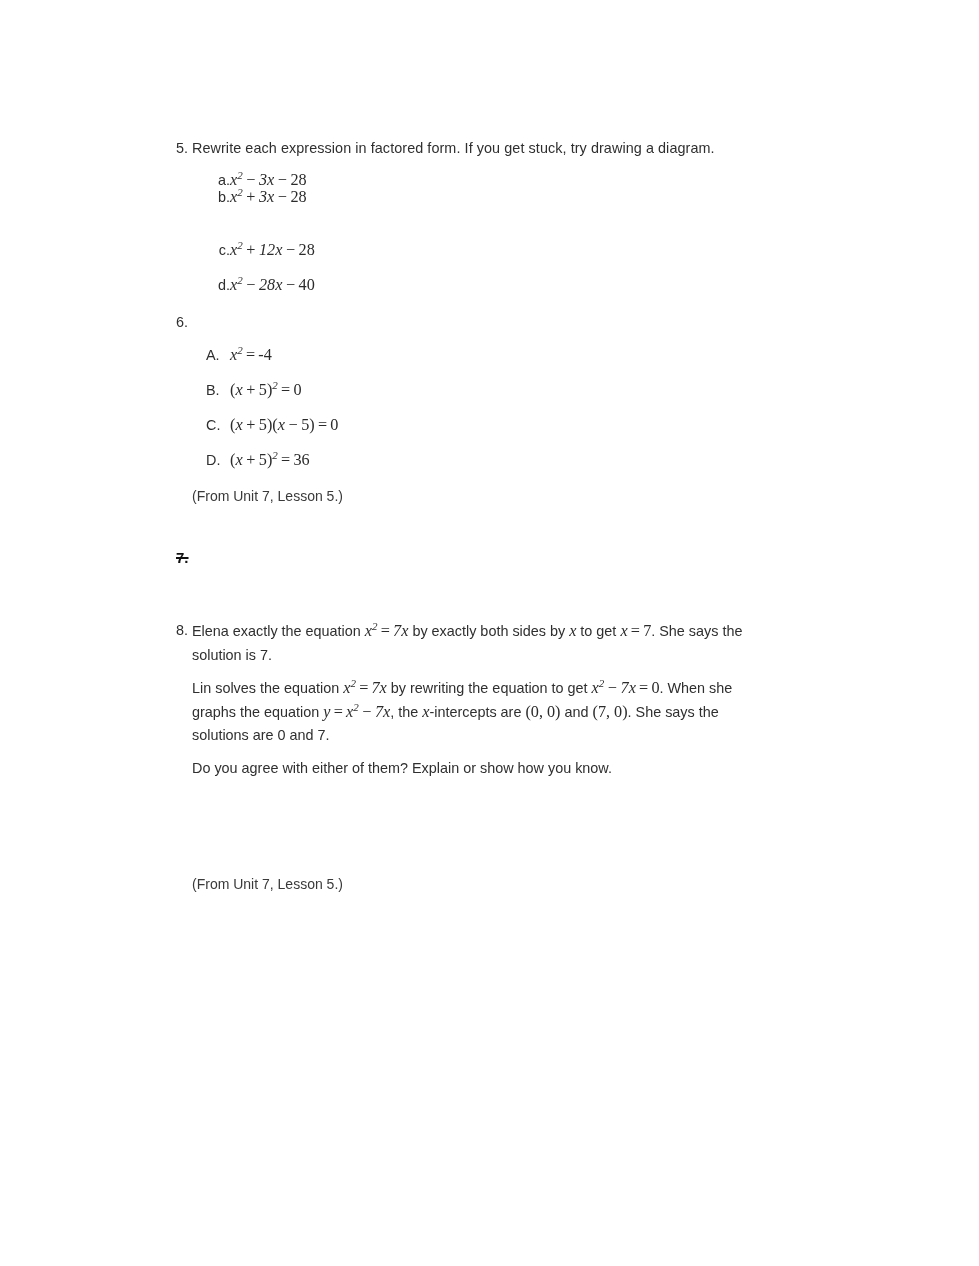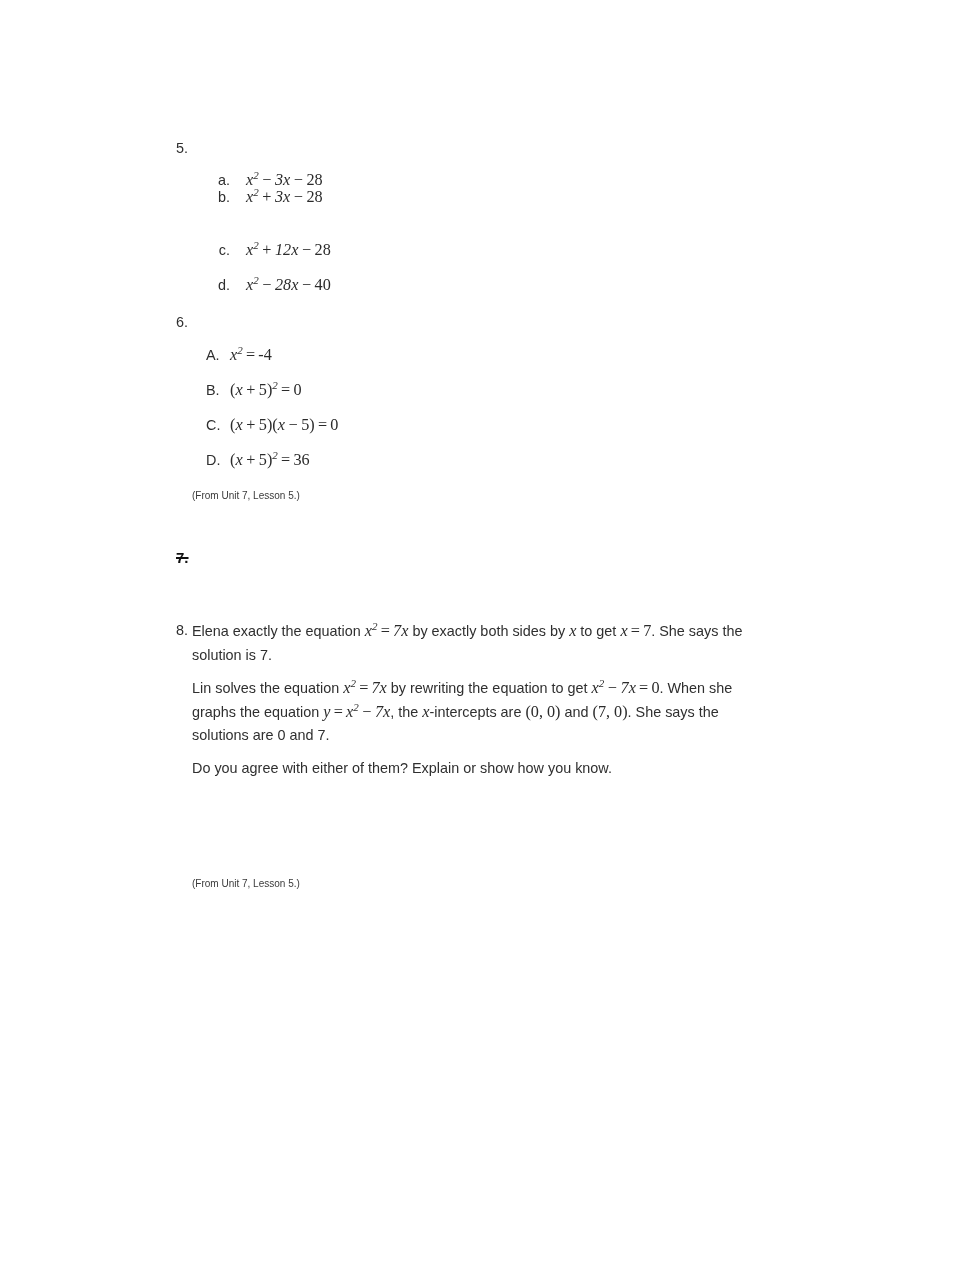--- a/index.html
+++ b/index.html
@@ -71,26 +71,26 @@
   .lbl {
     display: inline-block;
     text-align: right;
     font-family: "Liberation Sans", sans-serif;
     font-size: 14.4px;
     color: #2f2f2f;
   }
   .lbl-a { width: 30px; }
   .lbl-n { width: 24px; text-align: left; }
 
-  .expr { margin-left: 16px; }
+  .expr { margin-left: 0; }
 
   
   .attrib {
     position: absolute;
-    font-size: 10px;
+    font-size: 14px;
     line-height: 16px;
     color: #3a3a3a;
     font-family: "Liberation Sans", sans-serif;
   }
 
   
   .struck {
     position: absolute;
     font-size: 15px;
     font-weight: bold;
@@ -108,20 +108,21 @@
     color: #2f2f2f;
     width: 572px;
   }
 </style>
 </head>
 <body>
 
 <div class="page">
 
   <div class="qnum" style="left:176px; top:138px;">5.</div>
+  <div class="q" style="left:192px; top:138px; width:580px;">Rewrite each expression in factored form. If you get stuck, try drawing a diagram.</div>
 
   <div class="row" style="left:200px; top:170px;">
     <span class="lbl lbl-a">a.</span><span class="m expr"><i>x</i><sup>2</sup><span class="op">−</span><i>3x</i><span class="op">−</span><span>28</span></span>
   </div>
 
   <div class="row" style="left:200px; top:187px;">
     <span class="lbl lbl-a">b.</span><span class="m expr"><i>x</i><sup>2</sup><span class="op">+</span><i>3x</i><span class="op">−</span><span>28</span></span>
   </div>
 
   <div class="row" style="left:200px; top:240px;">

